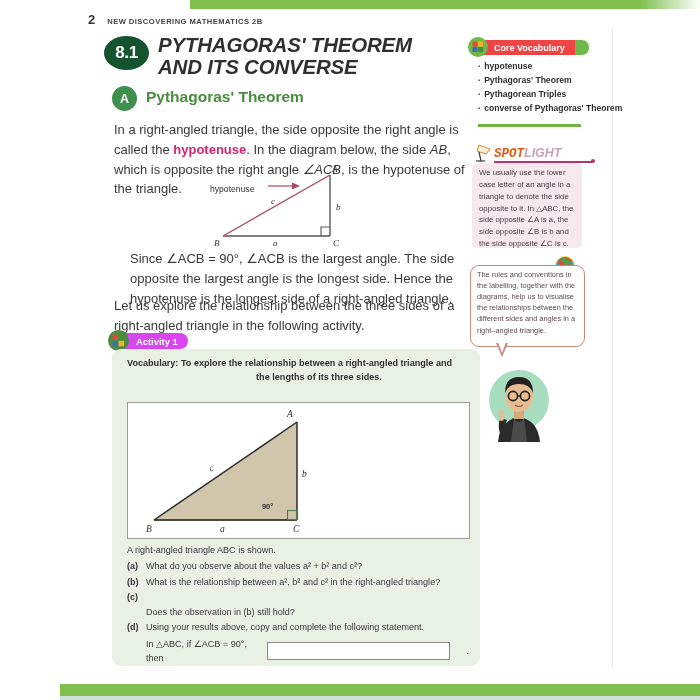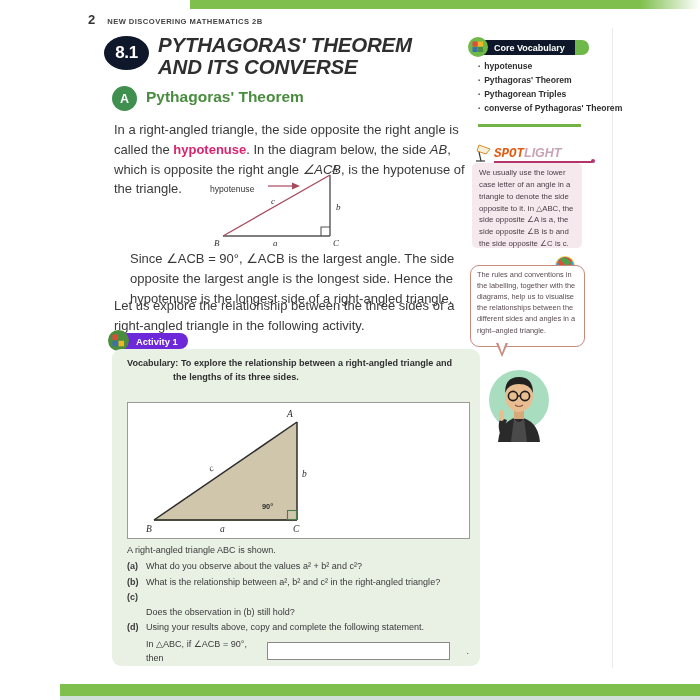--- a/index.html
+++ b/index.html
@@ -21,21 +21,21 @@
   .bottombar{position:absolute;left:60px;top:684px;width:640px;height:12px;background:#7fbf4d;}
   .bottombar-edge{position:absolute;left:60px;top:696px;width:640px;height:4px;background:#cfe0d8;}
 
   
   .runhead{position:absolute;left:88px;top:12px;display:flex;align-items:baseline;gap:12px;}
   .pagenum{font-size:13px;font-weight:bold;color:#333;}
   .booktitle{font-size:7.6px;font-weight:bold;letter-spacing:.45px;color:#444;}
 
   
   .sec-badge{position:absolute;left:104px;top:36px;width:45px;height:34px;border-radius:50%;
-     background:#0f172a;color:#fff;font-weight:bold;font-size:17px;
+     background:#14532d;color:#fff;font-weight:bold;font-size:17px;
      display:flex;align-items:center;justify-content:center;letter-spacing:-.3px;}
   .sec-title{position:absolute;left:158px;top:34px;width:300px;
      font-size:20.5px;font-weight:bold;font-style:italic;color:#2f2f2f;
      line-height:1.08;letter-spacing:-.2px;}
   .sub-badge{position:absolute;left:112px;top:86px;width:25px;height:25px;border-radius:50%;
      background:#3f8f4e;color:#fff;font-weight:bold;font-size:12.5px;
      display:flex;align-items:center;justify-content:center;}
   .sub-title{position:absolute;left:146px;top:88px;font-size:15.5px;font-weight:bold;color:#4a8c3f;}
 
   
@@ -45,47 +45,47 @@
   .p3{left:114px;top:296px;width:360px;}
   .hl{color:#d6246e;font-weight:bold;}
   .it{font-style:italic;}
 
   
   .fig1{position:absolute;left:205px;top:166px;width:200px;height:84px;}
   .hyp-label{position:absolute;left:210px;top:184px;font-size:8.6px;color:#333;}
 
   
   .act-tab{position:absolute;left:112px;top:333px;height:16px;
-     background:#6d28d9;border-radius:8px;padding:0 10px 0 24px;
+     background:#d946ef;border-radius:8px;padding:0 10px 0 24px;
      display:flex;align-items:center;color:#fff;font-size:9.4px;font-weight:bold;}
   .act-icon{position:absolute;left:108px;top:330px;width:21px;height:21px;border-radius:50%;
      background:#4b8c3f;display:flex;align-items:center;justify-content:center;}
 
   
   .act-panel{position:absolute;left:112px;top:349px;width:368px;height:317px;
      background:#e9f1e5;border-radius:9px;}
   .obj{position:absolute;left:127px;top:357px;width:338px;font-size:9.1px;font-weight:bold;
      line-height:1.5;color:#2f2f2f;}
-  .obj .ind{display:block;padding-left:46px;}
+  .obj .ind{display:block;padding-left:46px;text-align:center;}
   .access{position:absolute;left:127px;top:387px;width:340px;font-size:9px;color:#3a3a3a;}
   .fig2-box{position:absolute;left:127px;top:402px;width:341px;height:135px;
      background:#ffffff;border:1px solid #9a9a9a;}
   .eqs{position:absolute;left:318px;top:448px;width:105px;text-align:center;
      font-size:8.6px;line-height:1.58;color:#3a3a3a;}
   .qs{position:absolute;left:127px;top:543px;width:342px;font-size:9.05px;line-height:1.58;color:#3a3a3a;}
   .qrow{display:flex;gap:5px;margin-bottom:1px;}
   .qlab{font-weight:bold;min-width:14px;}
   .qsub{padding-left:19px;}
   .ansline{display:flex;align-items:center;gap:14px;padding-left:19px;margin-top:2px;}
   .ansbox{display:inline-block;width:180px;height:14px;background:#fff;border:1px solid #8a8a8a;
      vertical-align:middle;margin:0 2px;}
 
   
   .cv-tab{position:absolute;left:472px;top:40px;height:15px;width:112px;
-     background:#0f172a;border-radius:7px;display:flex;align-items:center;
+     background:#ef4444;border-radius:7px;display:flex;align-items:center;
      padding-left:22px;color:#fff;font-size:9px;font-weight:bold;
      box-sizing:border-box;}
   .cv-tab:after{content:"";position:absolute;right:-5px;top:0;width:14px;height:15px;
      background:#6fb84a;border-radius:0 7px 7px 0;}
   .cv-icon{position:absolute;left:468px;top:37px;width:20px;height:20px;border-radius:50%;
      background:#6fb84a;display:flex;align-items:center;justify-content:center;z-index:2;}
   .cv-list{position:absolute;left:476px;top:60px;width:200px;font-size:8.6px;
      font-weight:bold;line-height:1.62;color:#2f2f2f;}
   .cv-list li{margin:0;padding:0;}
   .cv-list ul{margin:0;padding-left:11px;list-style:none;}

